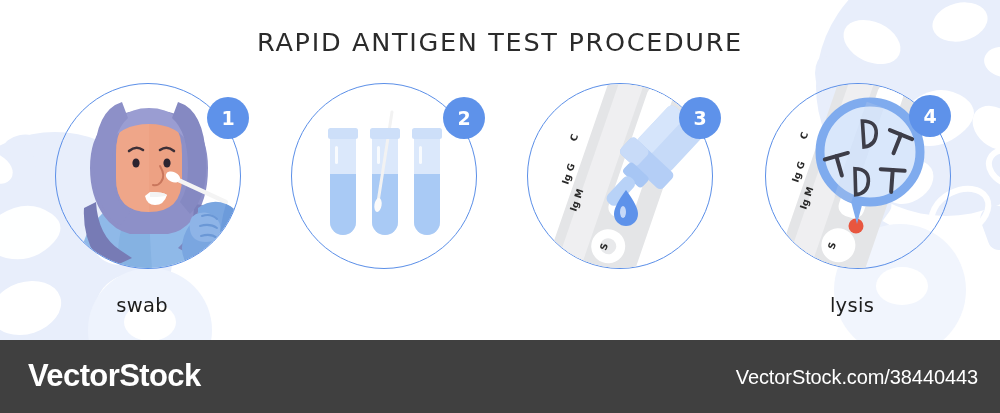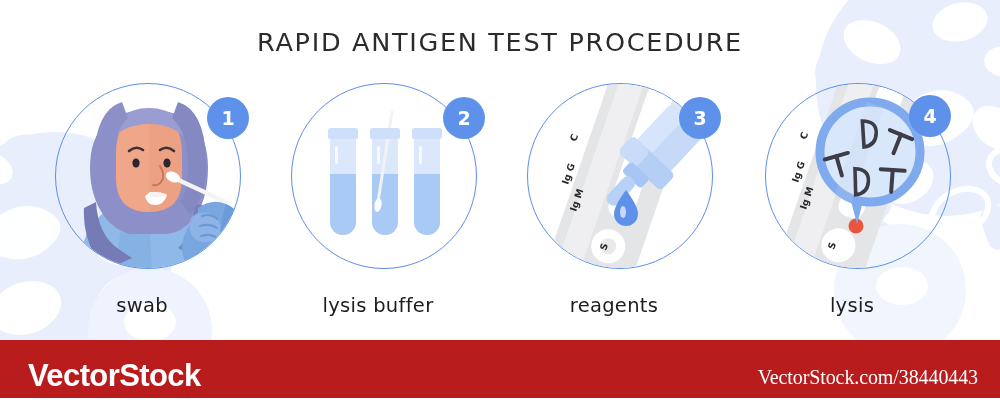--- a/index.html
+++ b/index.html
@@ -90,41 +90,41 @@
     font-family: "DejaVu Sans", sans-serif;
     letter-spacing: 0.3px;
     white-space: nowrap;
   }
   
   #footer {
     position: absolute;
     left: 0;
     top: 340px;
     width: 1000px;
-    height: 58px;
-    background: #b91c1c;
+    height: 73px;
+    background: #404040;
   }
   #footer-logo {
     position: absolute;
     left: 28px;
     top: 18px;
     color: #ffffff;
     font-size: 31px;
     font-weight: 700;
     font-family: "Liberation Sans", sans-serif;
     letter-spacing: -0.6px;
   }
   #footer-url {
     position: absolute;
     right: 22px;
     top: 26px;
     color: #ffffff;
     font-size: 20px;
     font-weight: 400;
-    font-family: Liberation Serif, serif;
+    font-family: Liberation Sans, sans-serif;
     letter-spacing: -0.1px;
   }
 </style>
 </head>
 <body>
 
 <div id="stage">
 
   <div id="bg-watermark">
     <svg width="1000" height="340" viewBox="0 0 1000 340">
@@ -275,21 +275,20 @@
           <path d="M 122 50 l 26 0 l 0 88 a 13 13 0 0 1 -26 0 z" fill="#dbe8fb"></path>
           <path d="M 122 90 l 26 0 l 0 48 a 13 13 0 0 1 -26 0 z" fill="#a9caf5"></path>
           <rect x="120" y="44" width="30" height="11" rx="2.5" fill="#cddff9"></rect>
           <rect x="127" y="62" width="3" height="18" rx="1.5" fill="#ffffff" opacity="0.8"></rect>
         </g>
       </svg>
     </div>
     <div class="step-badge" style="left:165px; top:14px;">
       <span>2</span>
     </div>
-    <div class="step-label">lysis buffer</div>
   </div>
 
   <div class="step" style="left:514px;">
     <div class="step-circle">
       <svg class="step-art" viewBox="0 0 186 186">
         <defs>
           <clipPath id="clip3">
               <circle cx="93" cy="93" r="93"></circle>
             </clipPath>
         </defs>
@@ -325,21 +324,20 @@
           <g>
             <path d="M 98 106 q 12 16 12 24 a 12 12 0 0 1 -24 0 q 0 -8 12 -24 z" fill="#5e92ea"></path>
             <ellipse cx="95" cy="128" rx="3" ry="6" fill="#ffffff" opacity="0.65"></ellipse>
           </g>
         </g>
       </svg>
     </div>
     <div class="step-badge" style="left:165px; top:14px;">
       <span>3</span>
     </div>
-    <div class="step-label">reagents</div>
   </div>
 
   <div class="step" style="left:752px;">
     <div class="step-circle">
       <svg class="step-art" viewBox="0 0 186 186">
         <defs>
           <clipPath id="clip4">
               <circle cx="93" cy="93" r="93"></circle>
             </clipPath>
         </defs>

